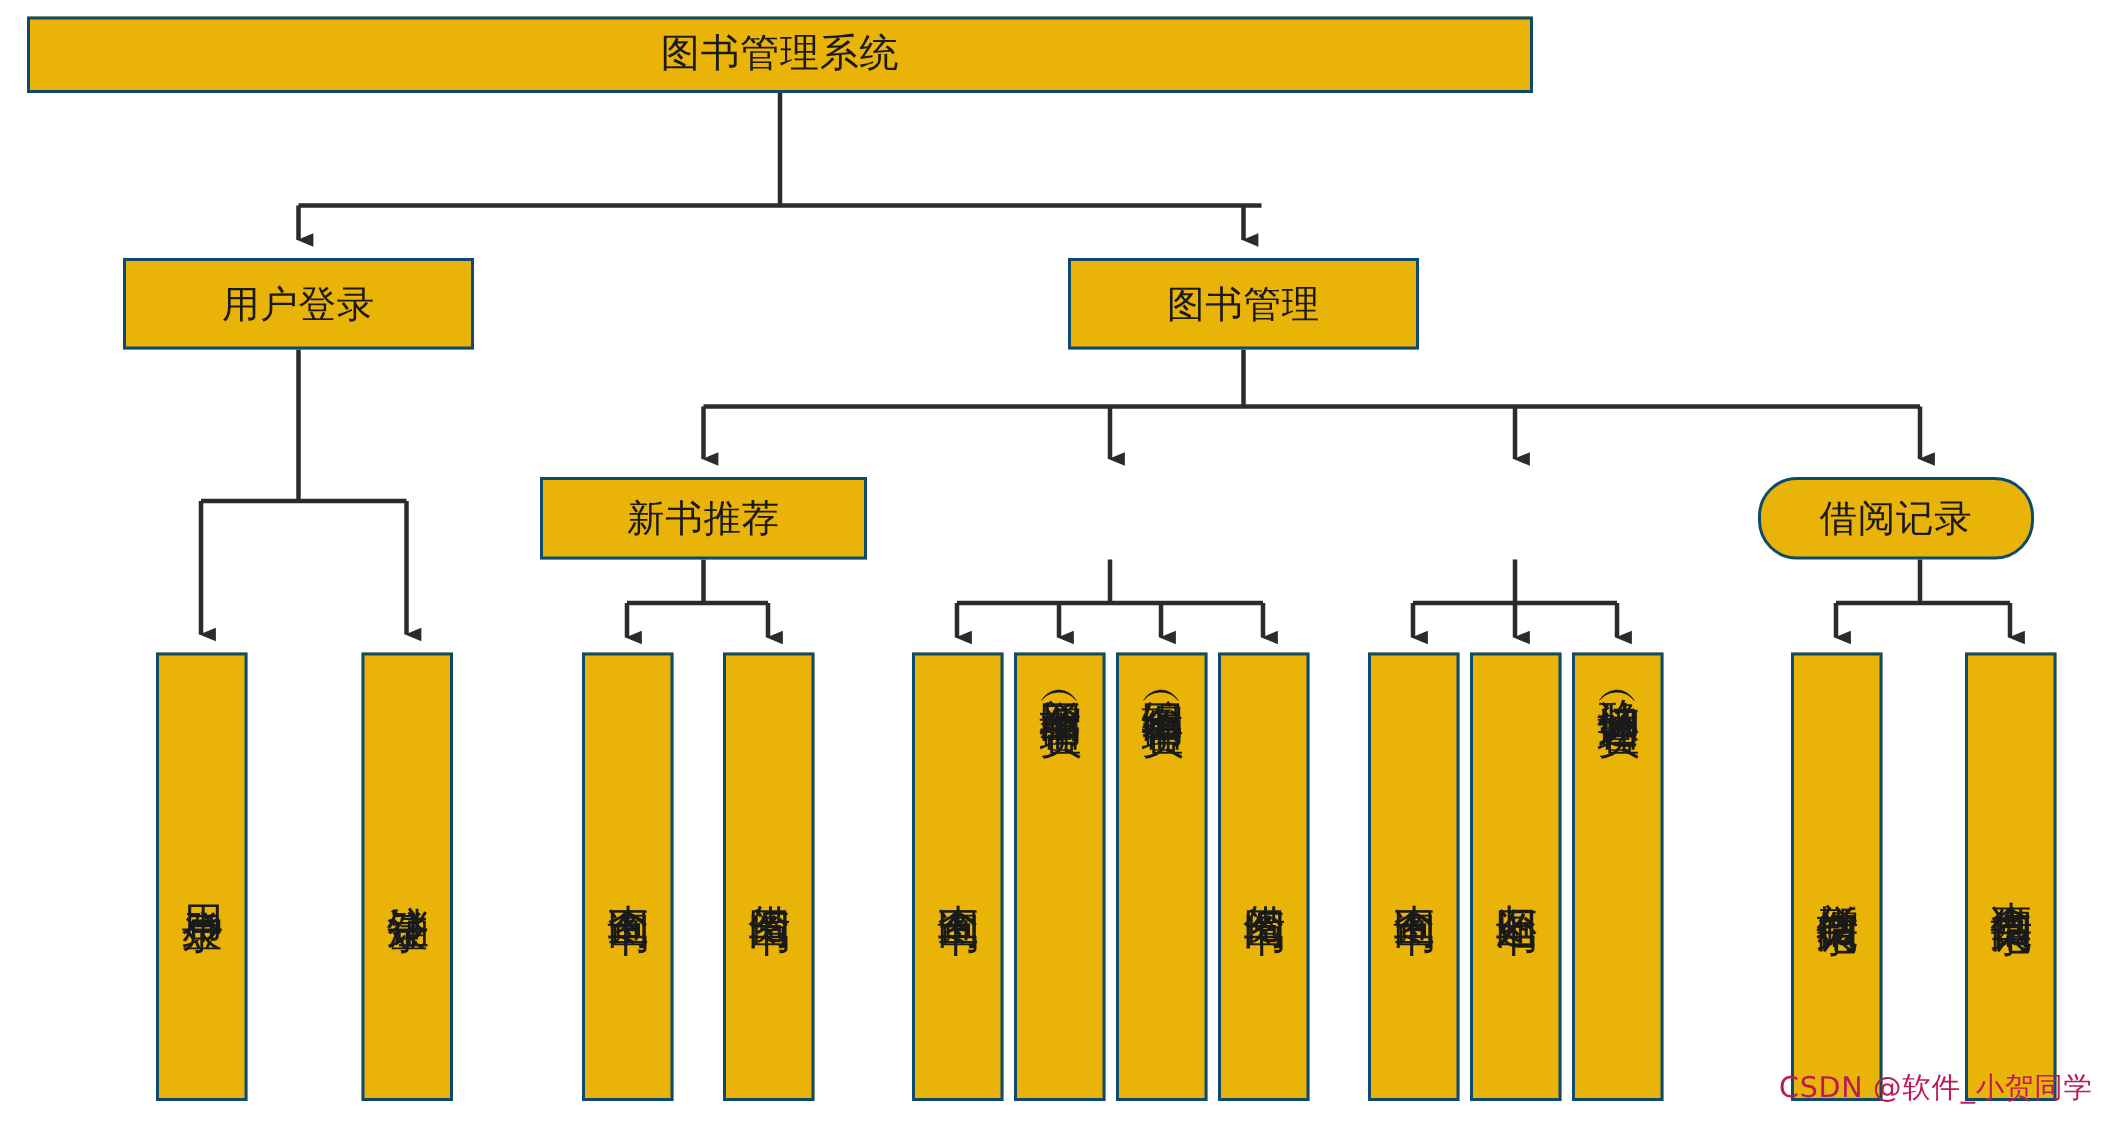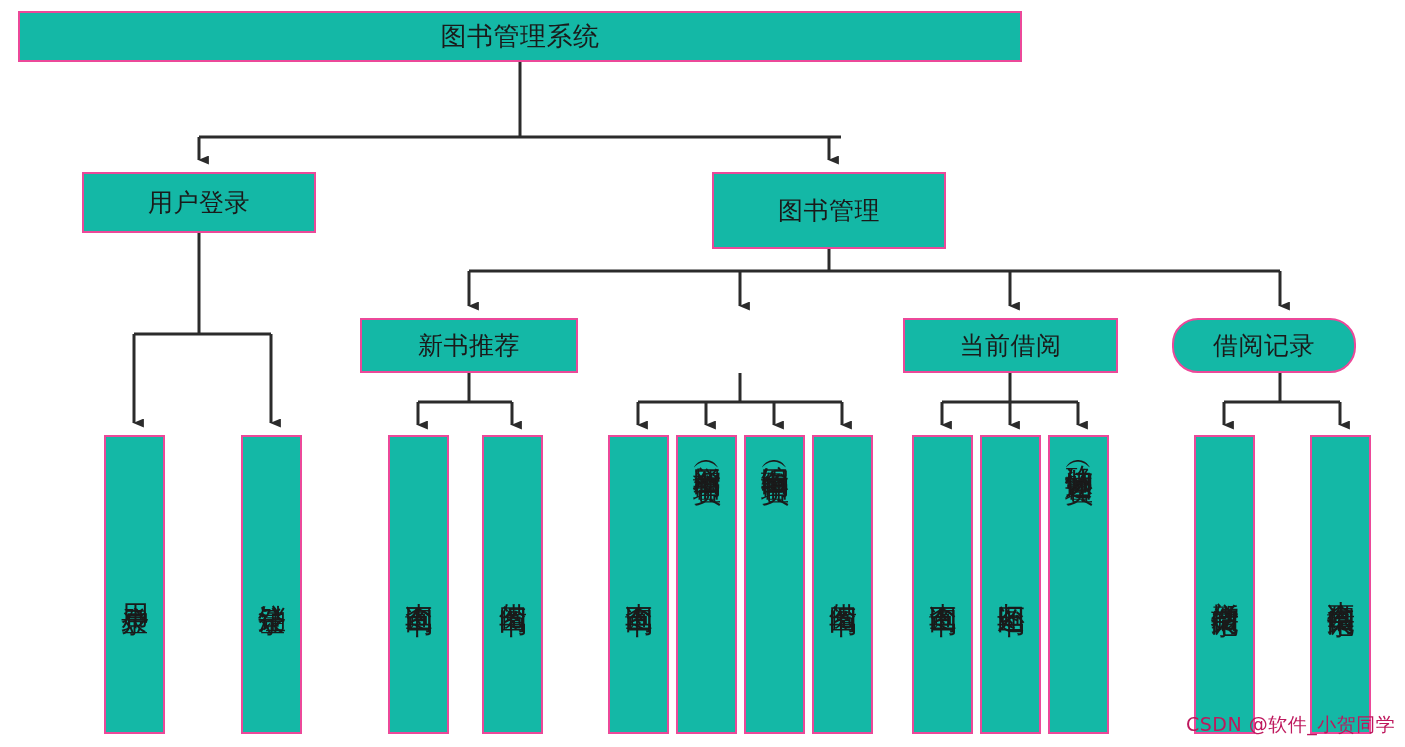--- a/index.html
+++ b/index.html
@@ -22,22 +22,22 @@
     position: absolute;
     left: 0;
     top: 0;
     width: 1405px;
     height: 747px;
     pointer-events: none;
   }
   .node {
     position: absolute;
     box-sizing: border-box;
-    border: 2px solid #ec4899;
-    background: #14b8a6;
+    border: 2px solid #0c4a6e;
+    background: #eab308;
     display: flex;
     align-items: center;
     justify-content: center;
     color: #1a1a1a;
   }
   .node .lbl {
     display: block;
     text-align: center;
     line-height: 1.08;
     white-space: nowrap;
@@ -134,30 +134,27 @@
     </g>
   </svg>
 
   <div class="node horiz root" style="left:18px; top:11px; width:1004px; height:51px;">
     <span class="lbl">图书管理系统</span>
   </div>
 
   <div class="node horiz" style="left:82px; top:172px; width:234px; height:61px;">
     <span class="lbl">用户登录</span>
   </div>
-  <div class="node horiz" style="left:712px; top:172px; width:234px; height:77px;">
+  <div class="node horiz" style="left:712px; top:172px; width:234px; height:61px;">
     <span class="lbl">图书管理</span>
   </div>
 
   <div class="node horiz" style="left:360px; top:318px; width:218px; height:55px;">
     <span class="lbl">新书推荐</span>
   </div>
-  <div class="node horiz" style="left:903px; top:318px; width:215px; height:55px;">
-    <span class="lbl">当前借阅</span>
-  </div>
   <div class="node horiz" style="left:1172px; top:318px; width:184px; height:55px;border-radius:26px;">
     <span class="lbl">借阅记录</span>
   </div>
 
   <div class="node vert" style="left:104px; top:435px; width:61px; height:299px;">
     <span class="lbl">用户登录</span>
   </div>
   <div class="node vert" style="left:241px; top:435px; width:61px; height:299px;">
     <span class="lbl">注销登录</span>
   </div>

